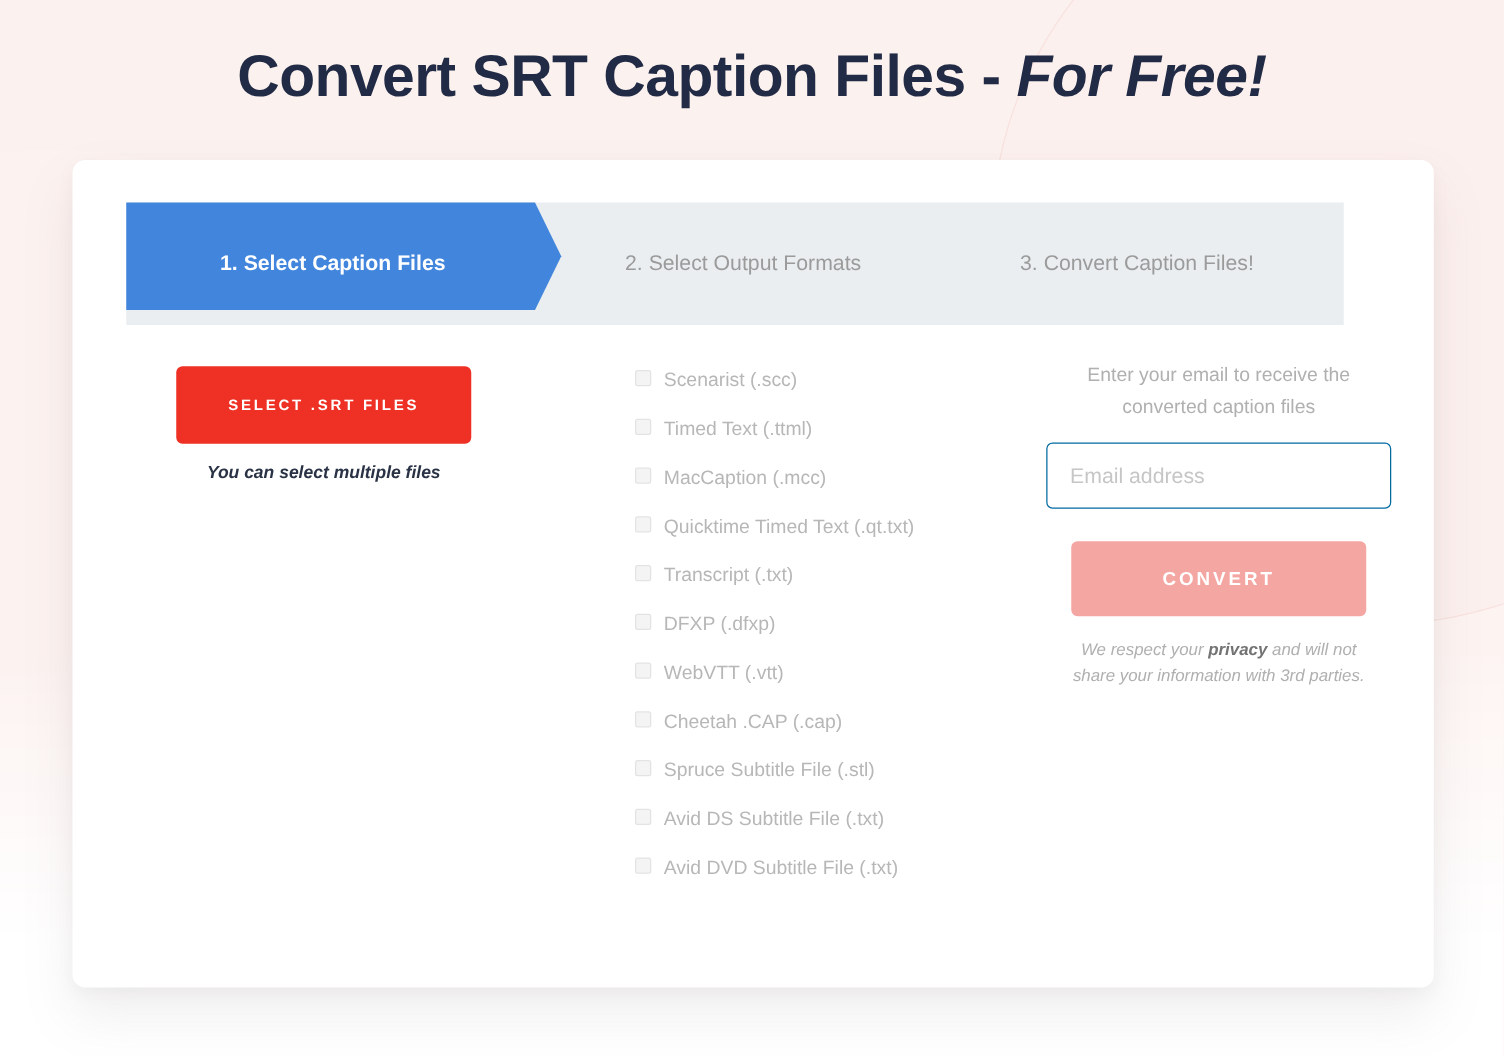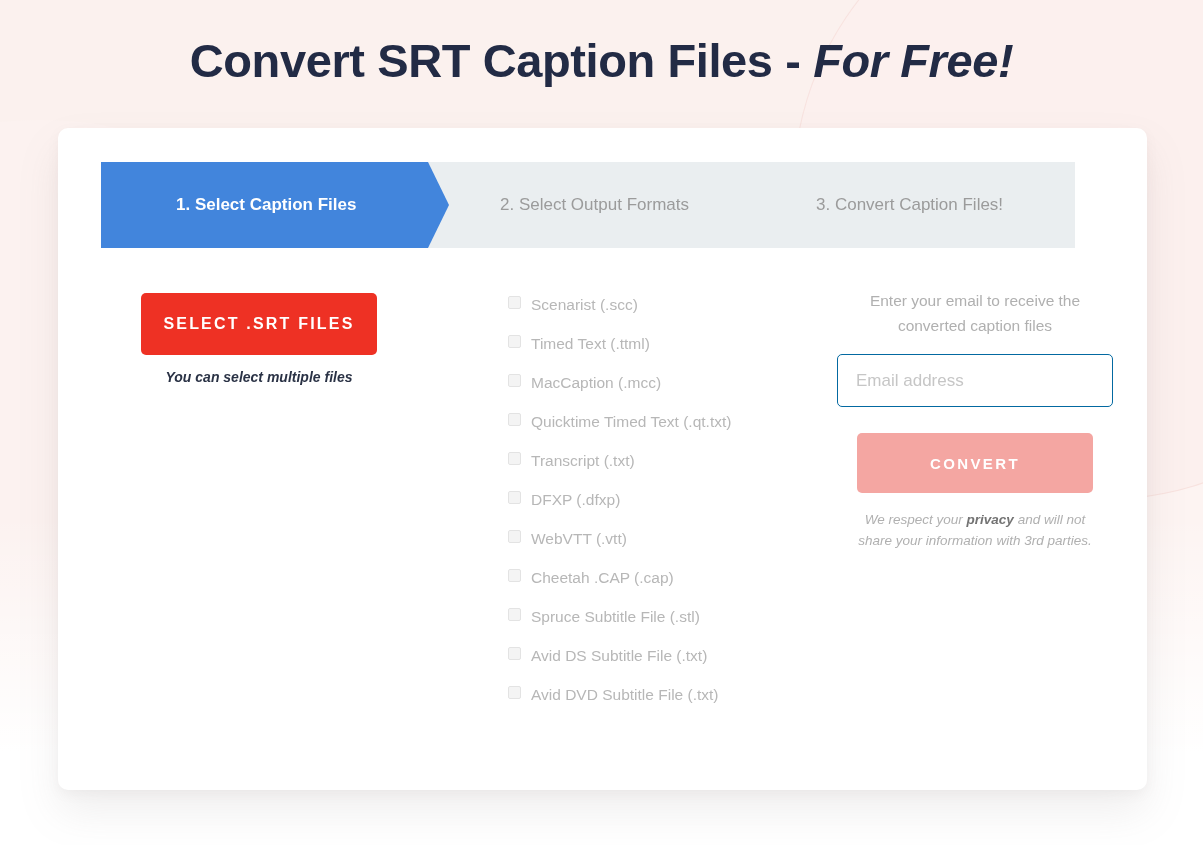--- a/index.html
+++ b/index.html
@@ -89,21 +89,21 @@
     box-shadow: 0 22px 42px rgba(140,130,130,0.13),
                 0 4px 12px rgba(140,130,130,0.07);
   }
 
   
   #steps {
     position: absolute;
     left: 43px;
     top: 34px;
     width: 974px;
-    height: 86px;
+    height: 98px;
     background: #eaeef0;
     display: flex;
     align-items: stretch;
     text-align: right;
   }
   .step {
     display: flex;
     align-items: center;
     position: relative;
     font-size: 17px;
@@ -155,21 +155,21 @@
 
   
   #select-srt-button {
     width: 236px;
     height: 62px;
     background: #ee3124;
     border: none;
     border-radius: 5px;
     color: #ffffff;
     font-family: "Liberation Sans", sans-serif;
-    font-size: 16px;
+    font-size: 12px;
     font-weight: bold;
     letter-spacing: 2.2px;
     cursor: pointer;
   }
   #select-hint {
     margin-top: 14px;
     font-size: 14px;
     font-weight: bold;
     font-style: italic;
     color: #2a3245;

